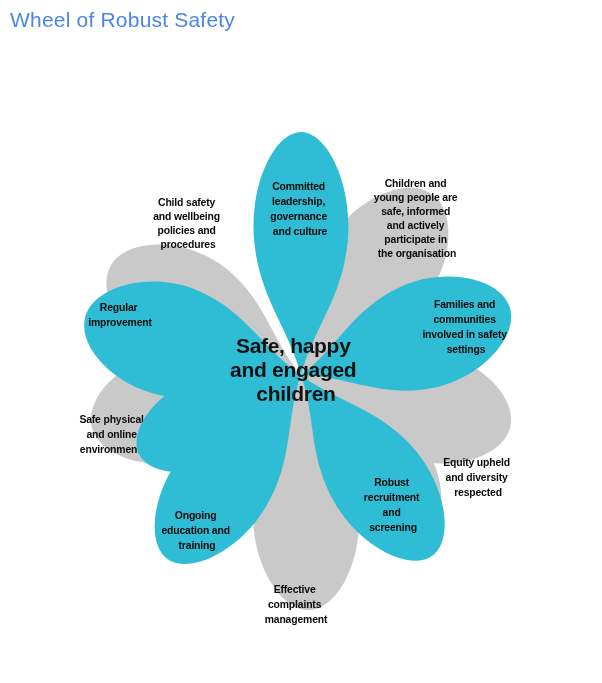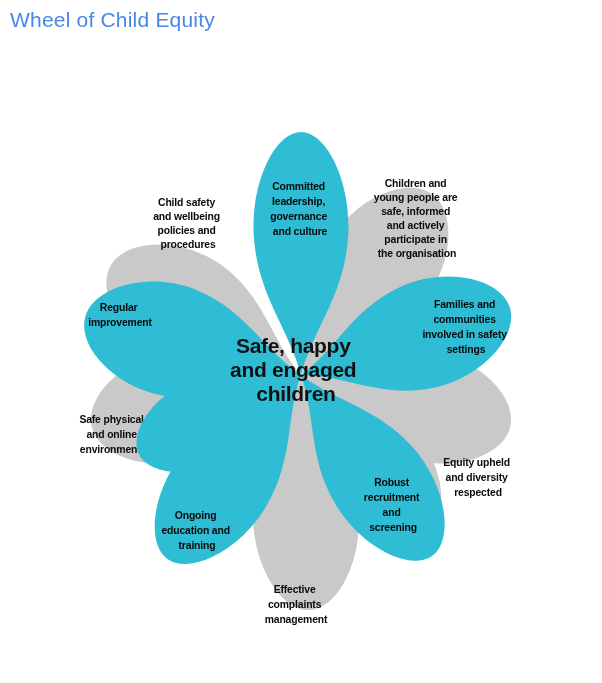--- a/index.html
+++ b/index.html
@@ -53,21 +53,21 @@
     font-size: 21px;
     font-weight: bold;
     fill: #111111;
     text-anchor: middle;
     letter-spacing: -0.3px;
   }
 </style>
 </head>
 <body>
 
-<div id="page-title">Wheel of Child Equity</div>
+<div id="page-title">Wheel of Robust Safety</div>
 
 <div id="wheel-wrap">
   <svg id="wheel" viewBox="0 0 602 635" xmlns="http://www.w3.org/2000/svg">
 
     <defs>
 
       <path id="petal" d="M 0,0
                C -14,-38 -46,-62 -52,-108
                C -58,-152 -30,-196 0,-196
                C 30,-196 58,-152 52,-108

